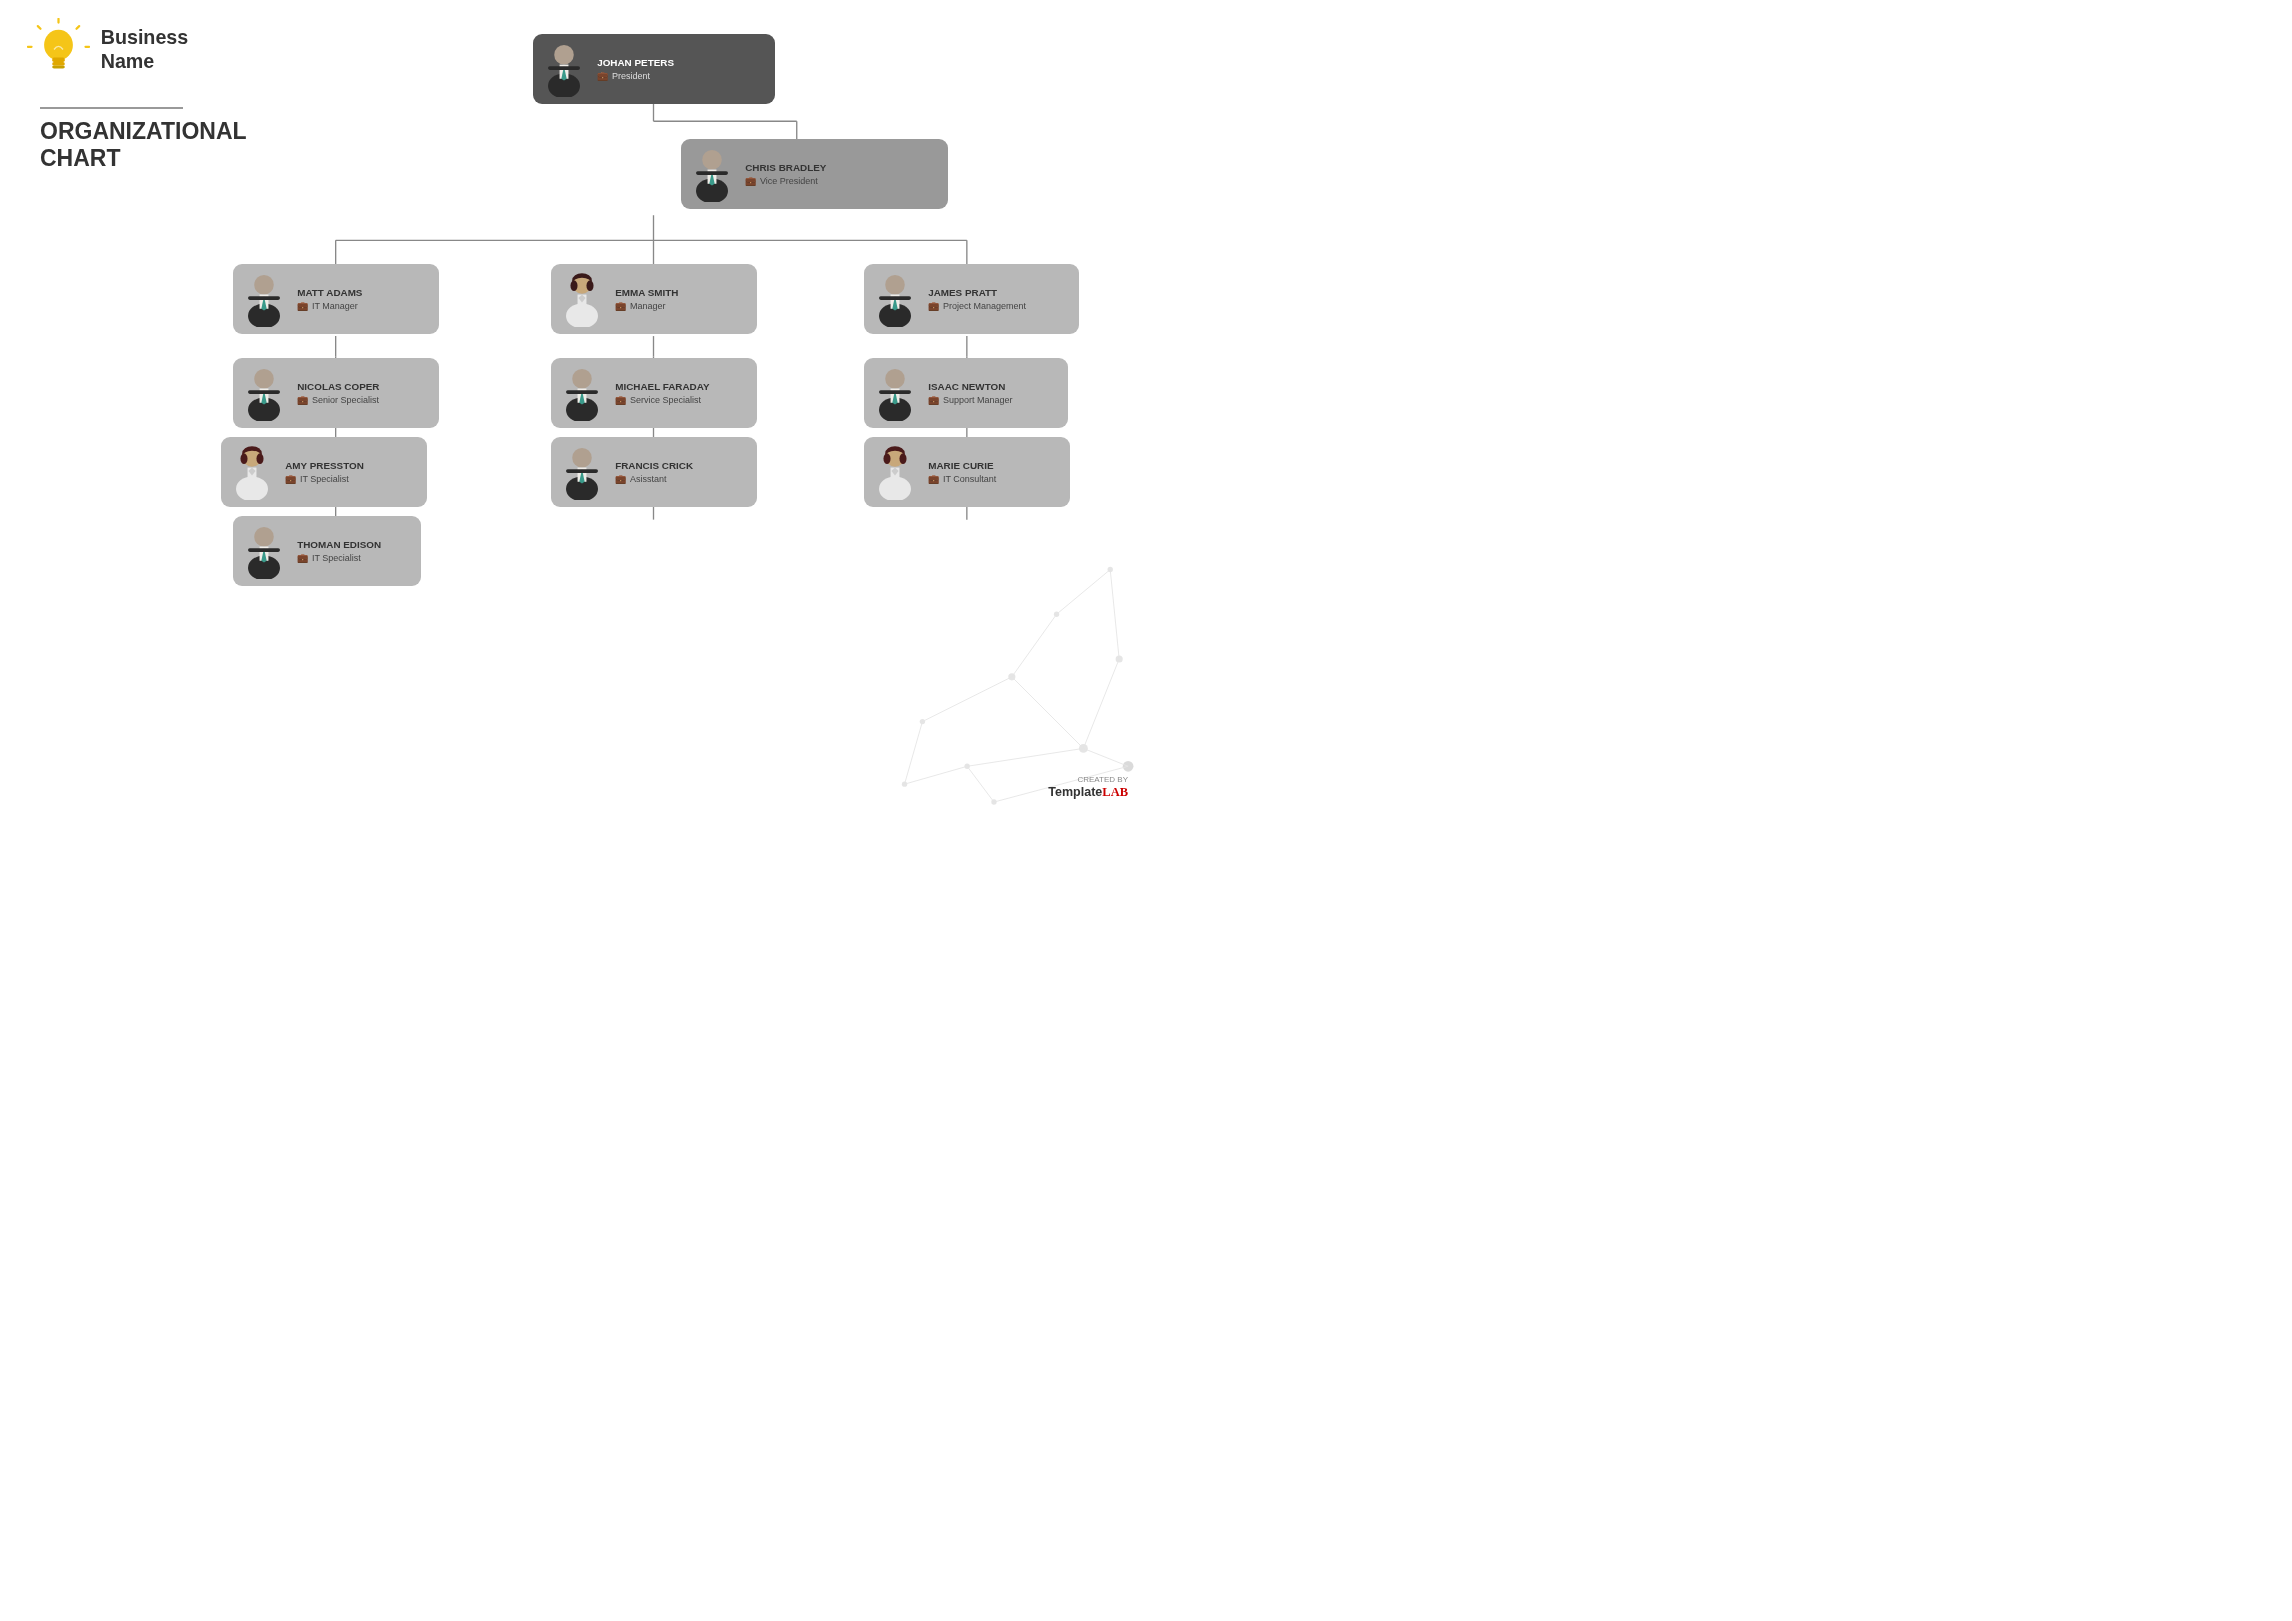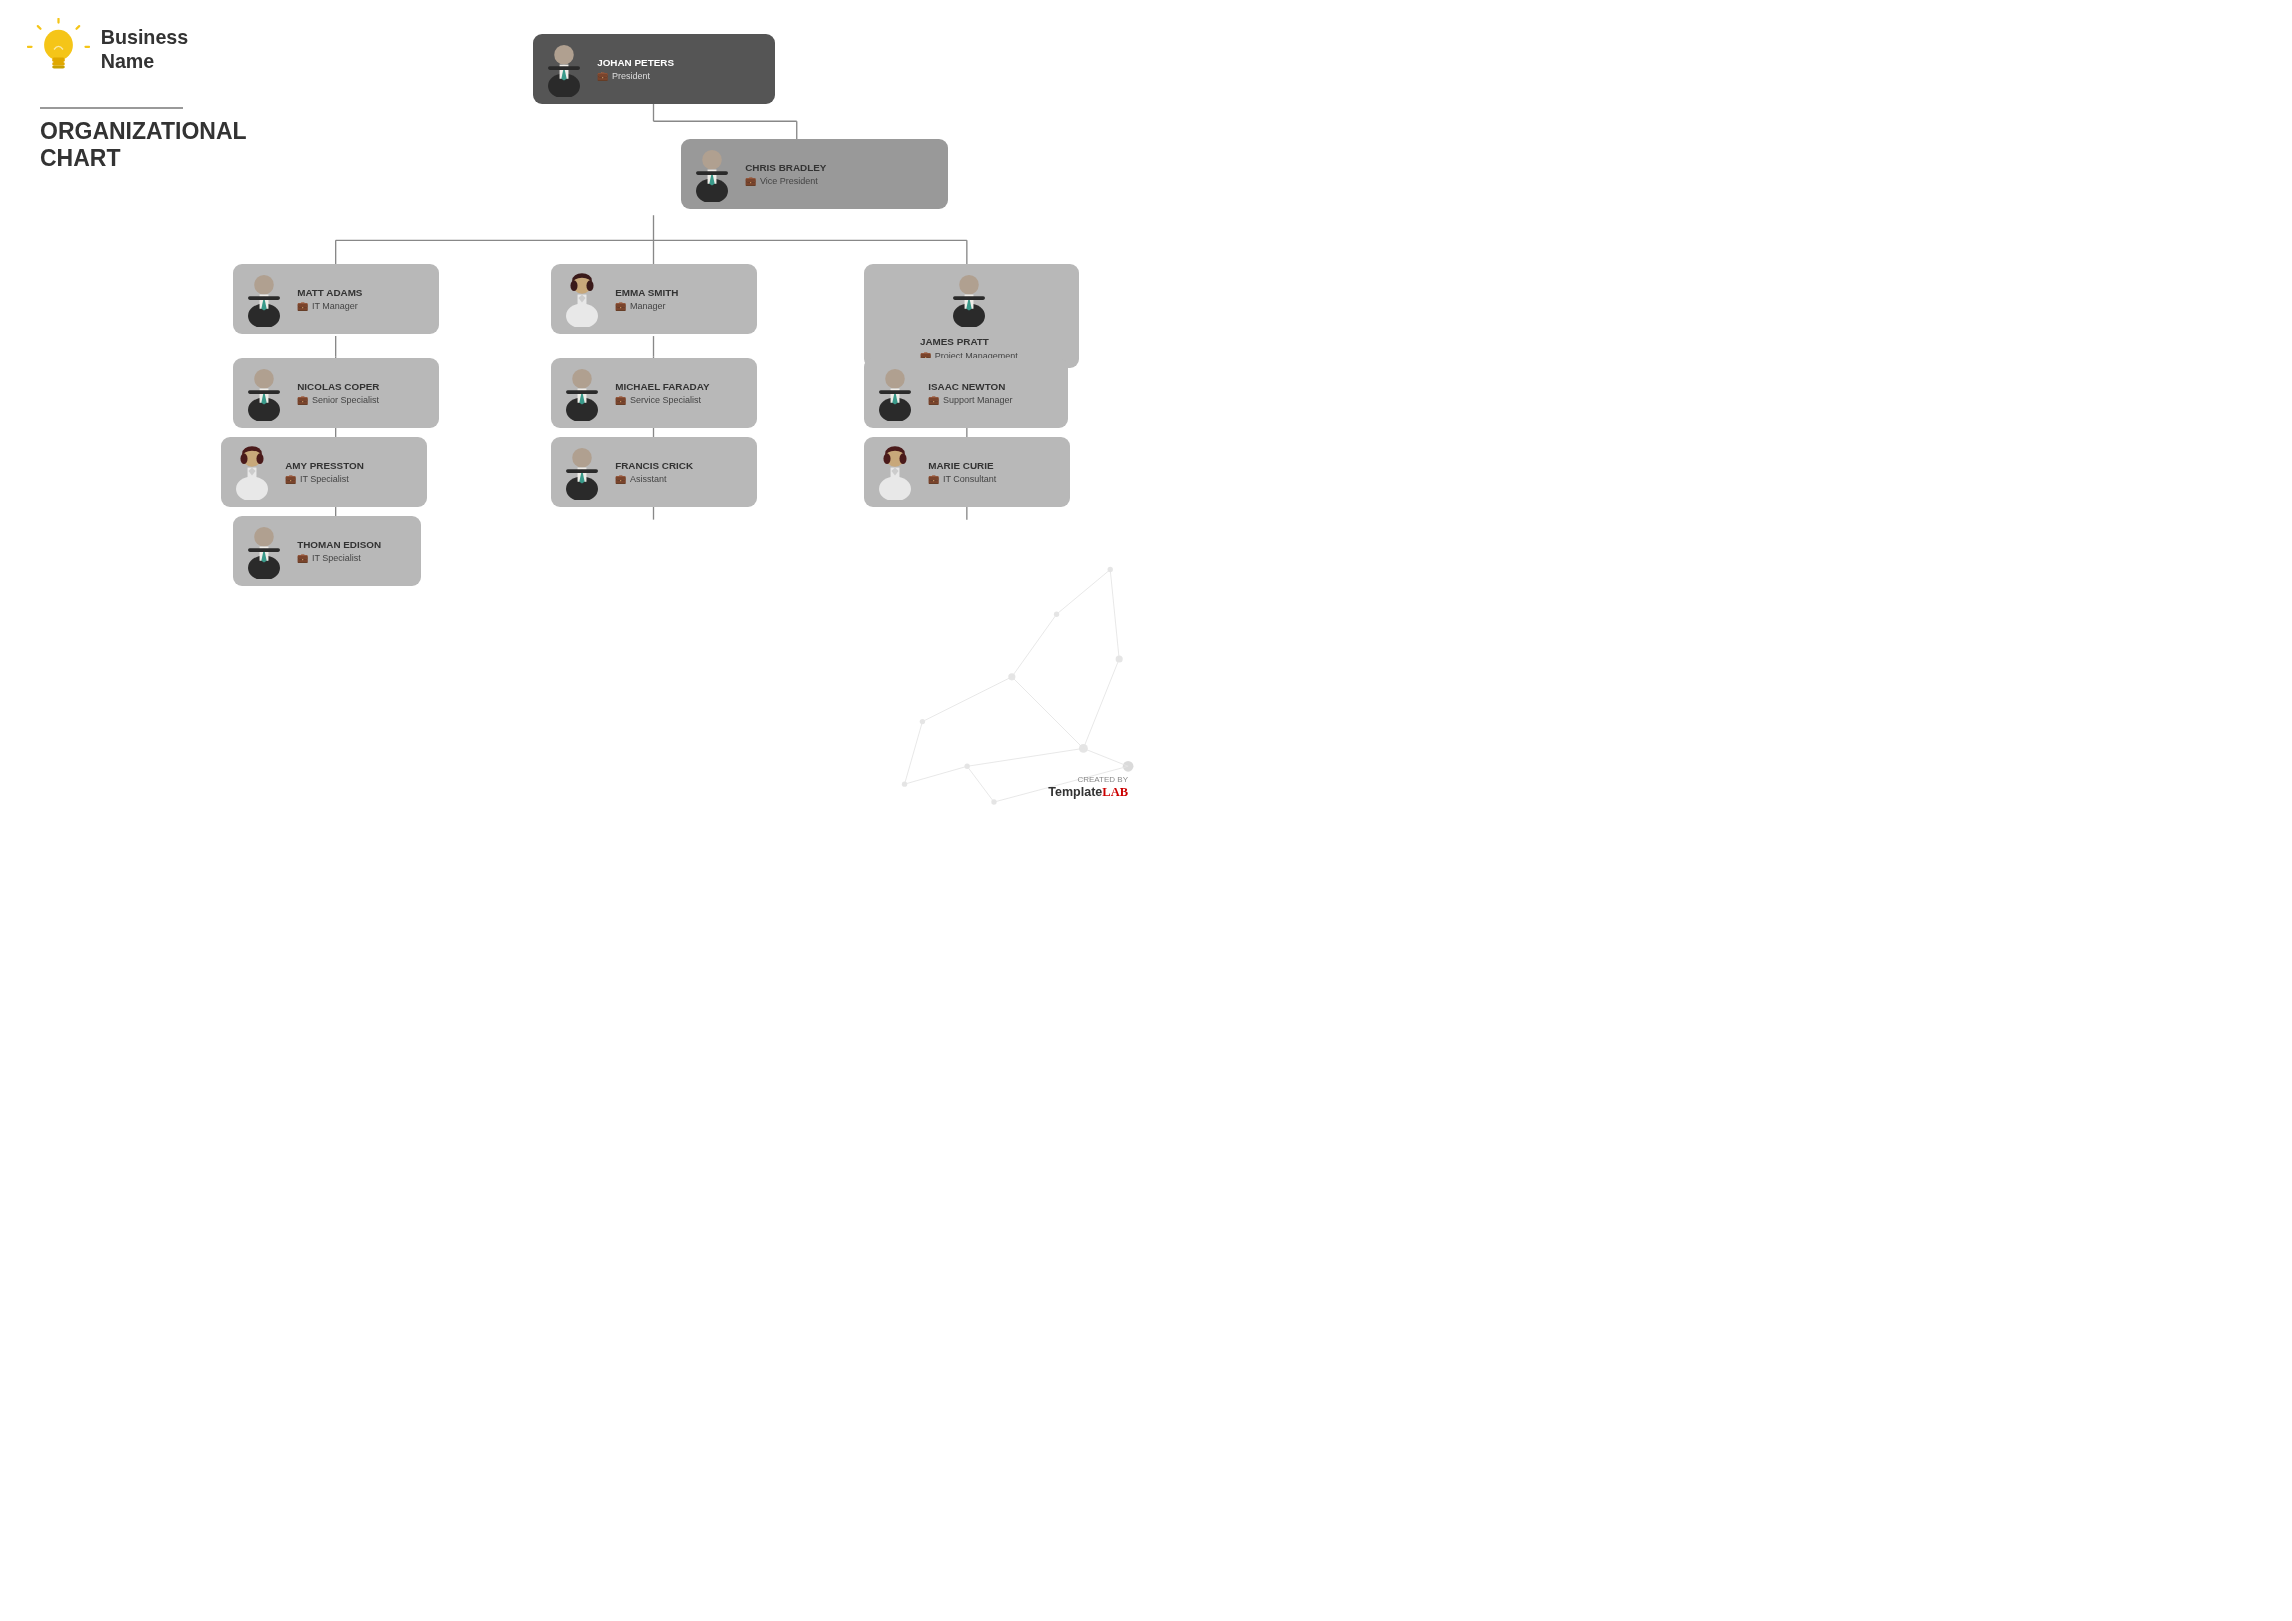--- a/index.html
+++ b/index.html
@@ -340,21 +340,21 @@
     </div>
     <div class="node-info">
       <div class="node-name">EMMA SMITH</div>
       <div class="node-role">
         <span class="briefcase-icon">💼</span>
         <span>Manager</span>
       </div>
     </div>
   </div>
 
-  <div class="node" style="left: 685px; top: 246px; width: 215px; flex-direction: column;">
+  <div class="node" style="left: 685px; top: 246px; width: 215px;">
     <div class="node-avatar">
       <svg viewBox="0 0 54 62" width="48" height="56">
         <circle cx="27" cy="15" r="11" fill="#b0a090"></circle>
         <ellipse cx="27" cy="50" rx="18" ry="14" fill="#2a2a2a"></ellipse>
         <rect x="22" y="26" width="10" height="16" fill="#f0ede8"></rect>
         <polygon points="27,28 24,42 27,44 30,42" fill="#3a9a8a"></polygon>
         <rect x="9" y="28" width="36" height="4" rx="2" fill="#2a2a2a"></rect>
       </svg>
     </div>
     <div class="node-info">

